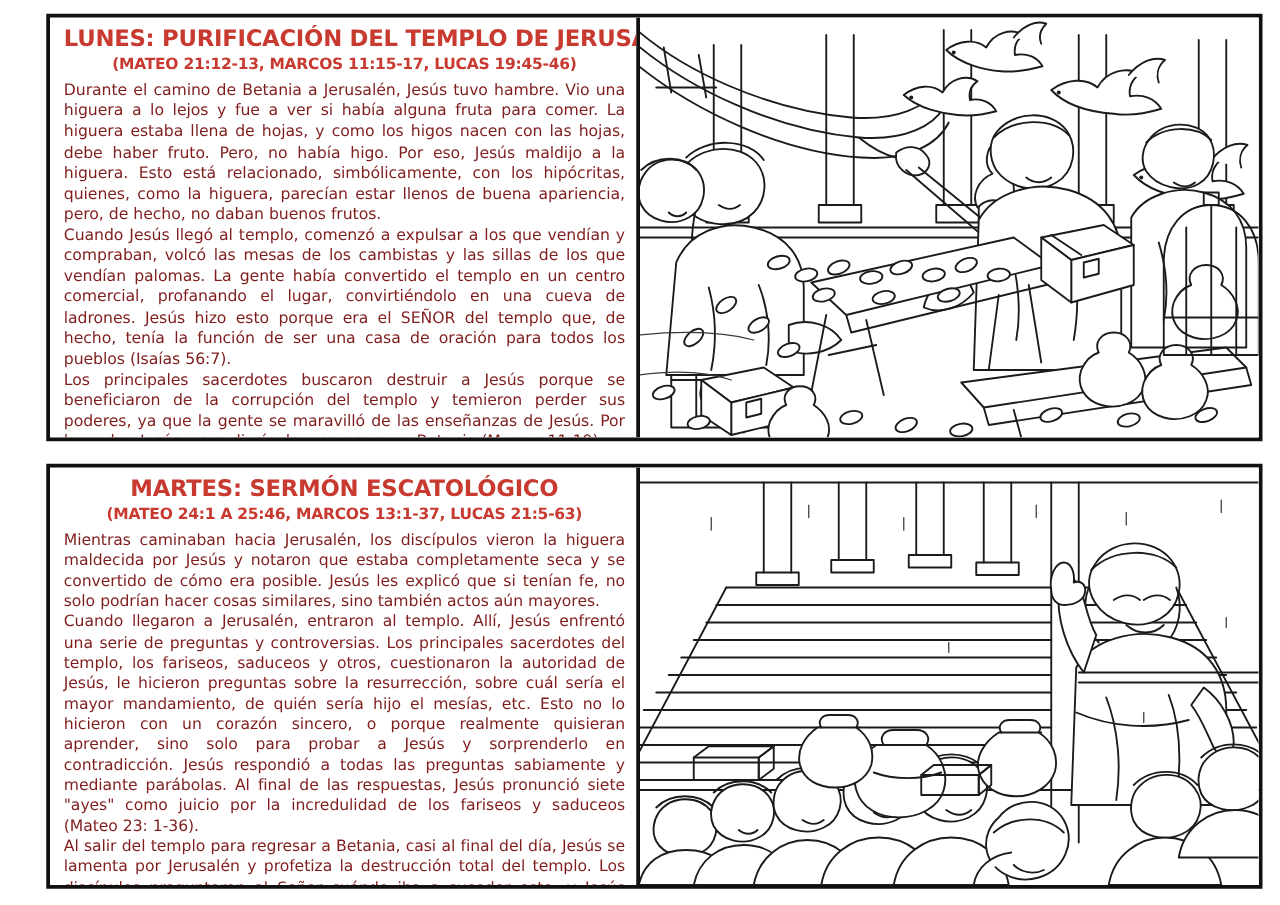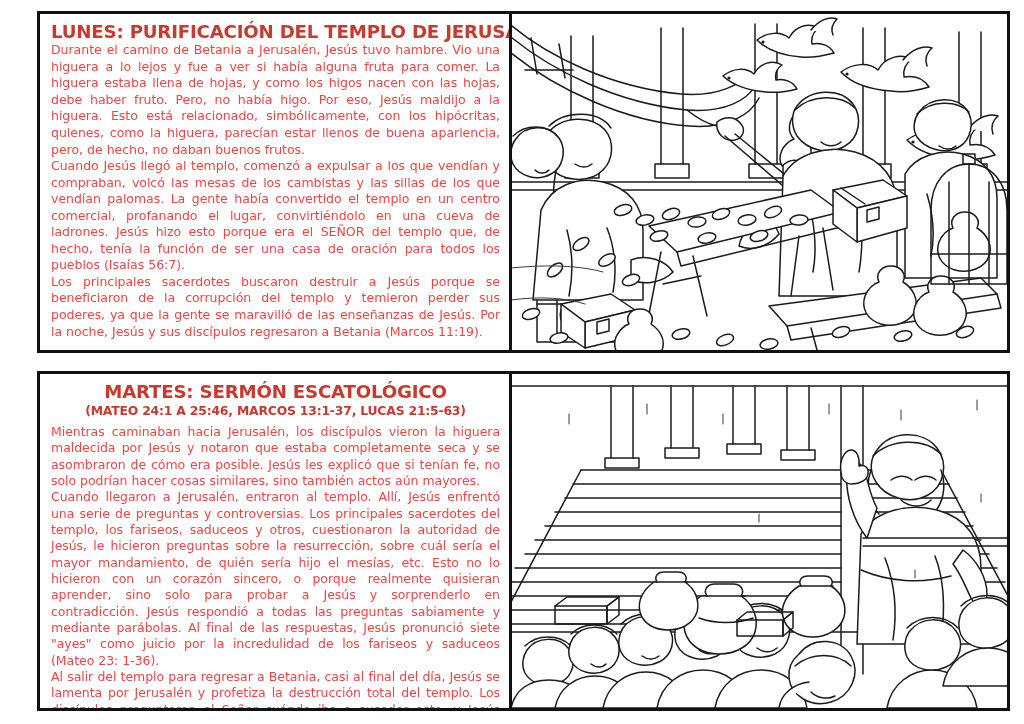--- a/index.html
+++ b/index.html
@@ -74,21 +74,21 @@
     margin: 3px 0 5px 0;
     white-space: nowrap;
   }
 
   
   .body-text { margin-top: 1px; }
   .body-text p {
     margin: 0 0 0 0;
     font-size: 12.55px;
     line-height: 16.55px;
-    color: #ef4444;
+    color: #7f1d1d;
     text-align: justify;
     text-justify: inter-word;
     letter-spacing: -0.05px;
     word-spacing: 0.1px;
   }
   .panel-martes .body-text p {
     font-size: 12.5px;
     line-height: 16.35px;
   }
 
@@ -101,20 +101,21 @@
 </style>
 </head>
 <body>
 
 <div class="page">
 
   <section class="panel panel-lunes">
 
     <div class="text-col">
       <h1 class="title">LUNES: PURIFICACIÓN DEL TEMPLO DE JERUSALÉN</h1>
+      <h2 class="subtitle">(MATEO 21:12-13, MARCOS 11:15-17, LUCAS 19:45-46)</h2>
       <div class="body-text">
         <p>Durante el camino de Betania a Jerusalén, Jesús tuvo hambre. Vio una higuera a lo lejos y fue a ver si había alguna fruta para comer. La higuera estaba llena de hojas, y como los higos nacen con las hojas, debe haber fruto. Pero, no había higo. Por eso, Jesús maldijo a la higuera. Esto está relacionado, simbólicamente, con los hipócritas, quienes, como la higuera, parecían estar llenos de buena apariencia, pero, de hecho, no daban buenos frutos.</p>
         <p>Cuando Jesús llegó al templo, comenzó a expulsar a los que vendían y compraban, volcó las mesas de los cambistas y las sillas de los que vendían palomas. La gente había convertido el templo en un centro comercial, profanando el lugar, convirtiéndolo en una cueva de ladrones. Jesús hizo esto porque era el SEÑOR del templo que, de hecho, tenía la función de ser una casa de oración para todos los pueblos (Isaías 56:7).</p>
         <p>Los principales sacerdotes buscaron destruir a Jesús porque se beneficiaron de la corrupción del templo y temieron perder sus poderes, ya que la gente se maravilló de las enseñanzas de Jesús. Por la noche, Jesús y sus discípulos regresaron a Betania (Marcos 11:19).</p>
       </div>
     </div>
 
     <div class="art-col">
       <svg class="art-svg" viewBox="0 0 497 336" preserveAspectRatio="xMidYMid slice">
         <rect x="0" y="0" width="497" height="336" fill="#ffffff"></rect>
@@ -312,21 +313,21 @@
       </svg>
     </div>
   </section>
 
   <section class="panel panel-martes">
 
     <div class="text-col">
       <h1 class="title">MARTES: SERMÓN ESCATOLÓGICO</h1>
       <h2 class="subtitle">(MATEO 24:1 A 25:46, MARCOS 13:1-37, LUCAS 21:5-63)</h2>
       <div class="body-text">
-        <p>Mientras caminaban hacia Jerusalén, los discípulos vieron la higuera maldecida por Jesús y notaron que estaba completamente seca y se asombraron de cómo era posible. Jesús les explicó que si tenían fe, no solo podrían hacer cosas similares, sino también actos aún mayores.</p>
+        <p>Mientras caminaban hacia Jerusalén, los discípulos vieron la higuera maldecida por Jesús y notaron que estaba completamente seca y se convertido de cómo era posible. Jesús les explicó que si tenían fe, no solo podrían hacer cosas similares, sino también actos aún mayores.</p>
         <p>Cuando llegaron a Jerusalén, entraron al templo. Allí, Jesús enfrentó una serie de preguntas y controversias. Los principales sacerdotes del templo, los fariseos, saduceos y otros, cuestionaron la autoridad de Jesús, le hicieron preguntas sobre la resurrección, sobre cuál sería el mayor mandamiento, de quién sería hijo el mesías, etc. Esto no lo hicieron con un corazón sincero, o porque realmente quisieran aprender, sino solo para probar a Jesús y sorprenderlo en contradicción. Jesús respondió a todas las preguntas sabiamente y mediante parábolas. Al final de las respuestas, Jesús pronunció siete "ayes" como juicio por la incredulidad de los fariseos y saduceos (Mateo 23: 1-36).</p>
         <p>Al salir del templo para regresar a Betania, casi al final del día, Jesús se lamenta por Jerusalén y profetiza la destrucción total del templo. Los discípulos preguntaron al Señor cuándo iba a suceder esto, y Jesús respondió con su sermón escatológico, en el que reveló cómo serán los últimos tiempos y cómo, a pesar de toda la maldad, Jesús volverá nuevamente con gloria y con sus ángeles a haced justicia y juzgad al mundo entero: unos por la vida eterna y otros por el infierno.</p>
       </div>
     </div>
 
     <div class="art-col">
       <svg class="art-svg" viewBox="0 0 497 334" preserveAspectRatio="xMidYMid slice">
         <rect x="0" y="0" width="497" height="334" fill="#ffffff"></rect>
 
         <g class="ln">

